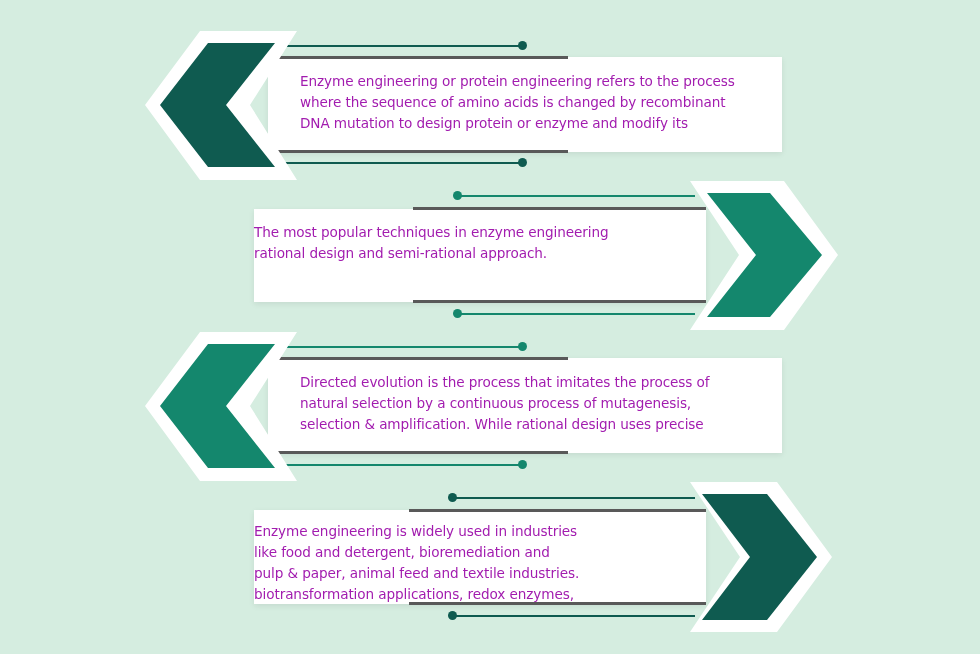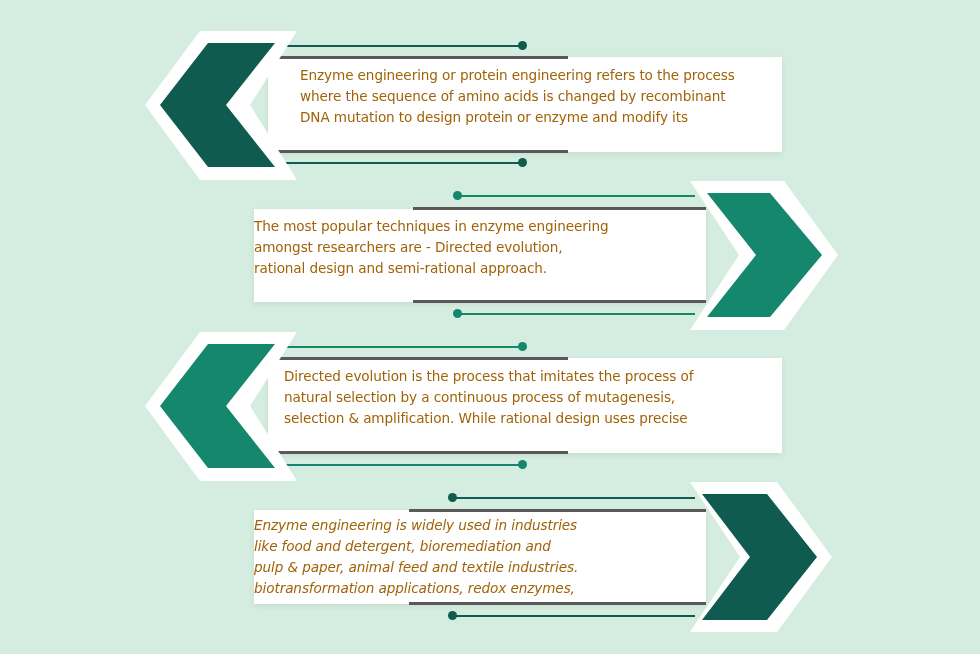--- a/index.html
+++ b/index.html
@@ -6,23 +6,24 @@
     body {
       width: 980px; height: 654px; position: relative; overflow: hidden;
       background: #d5ede0;
       font-family: "DejaVu Sans", sans-serif;
     }
     .box {
       position: absolute; background: #ffffff;
       box-shadow: 0 2px 6px rgba(0,0,0,0.08);
     }
     .text {
-      position: absolute; color: #a16207;
+      position: absolute; color: #a21caf;
       font-size: 13.6px; line-height: 21px; letter-spacing: -0.1px;
       white-space: nowrap;
+      margin-top: 6px;
     }
     .text.right { text-align: left; }
     .text.left { text-align: left; }
     .gray-line { position: absolute; height: 3px; background: #595959; }
     .teal-line { position: absolute; height: 2px; }
     .dot { position: absolute; width: 9px; height: 9px; border-radius: 50%; }
     svg.chev { position: absolute; overflow: visible; }
   </style>
 </head>
 <body>
@@ -53,55 +54,54 @@
   <div class="gray-line" style="left:413px; top:207px; width:293px;"></div>
   <div class="gray-line" style="left:413px; top:300px; width:293px;"></div>
   <div class="teal-line" style="left:458px; top:313px; width:237px; background:#14876d;"></div>
   <div class="dot" style="left:453px; top:309px; background:#14876d;"></div>
   <svg class="chev" style="left:0; top:0;" width="980" height="654">
     <polygon points="690,181 784,181 838,255 784,330 690,330 739,255" fill="#ffffff"></polygon>
     <polygon points="707,193 770,193 822,255 770,317 707,317 756,255" fill="#14876d"></polygon>
   </svg>
   <div class="text right" style="left:254px; top:216px; width:433px;">
     <div>The most popular techniques in enzyme engineering</div>
-    <div>amongst researchers are - Directed evolution,</div>
     <div>rational design and semi-rational approach.</div>
   </div>
 </div>
 
 <div>
   <div class="teal-line" style="left:285px; top:346px; width:238px; background:#14876d;"></div>
   <div class="dot" style="left:518px; top:342px; background:#14876d;"></div>
   <div class="box" style="left:268px; top:358px; width:514px; height:95px;"></div>
   <div class="gray-line" style="left:277px; top:357px; width:291px;"></div>
   <div class="gray-line" style="left:277px; top:451px; width:291px;"></div>
   <div class="teal-line" style="left:285px; top:464px; width:238px; background:#14876d;"></div>
   <div class="dot" style="left:518px; top:460px; background:#14876d;"></div>
   <svg class="chev" style="left:0; top:0;" width="980" height="654">
     <polygon points="200,332 297,332 250,406 297,481 200,481 145,406" fill="#ffffff"></polygon>
     <polygon points="208,344 275,344 226,406 275,468 208,468 160,406" fill="#14876d"></polygon>
   </svg>
-  <div class="text left" style="left:284px; top:366px;">
+  <div class="text left" style="left:300px; top:366px;">
     <div>Directed evolution is the process that imitates the process of</div>
     <div>natural selection by a continuous process of mutagenesis,</div>
     <div>selection &amp; amplification. While rational design uses precise</div>
   </div>
 </div>
 
 <div>
   <div class="teal-line" style="left:453px; top:497px; width:242px; background:#0f5b50;"></div>
   <div class="dot" style="left:448px; top:493px; background:#0f5b50;"></div>
   <div class="box" style="left:254px; top:510px; width:452px; height:94px;"></div>
   <div class="gray-line" style="left:409px; top:509px; width:297px;"></div>
   <div class="gray-line" style="left:409px; top:602px; width:297px;"></div>
   <div class="teal-line" style="left:453px; top:615px; width:242px; background:#0f5b50;"></div>
   <div class="dot" style="left:448px; top:611px; background:#0f5b50;"></div>
   <svg class="chev" style="left:0; top:0;" width="980" height="654">
     <polygon points="690,482 777,482 832,557 777,632 690,632 740,557" fill="#ffffff"></polygon>
     <polygon points="702,494 767,494 817,557 767,620 702,620 750,557" fill="#0f5b50"></polygon>
   </svg>
-  <div class="text right" style="left:254px; top:515px; width:433px;font-style:italic;">
+  <div class="text right" style="left:254px; top:515px; width:433px;">
     <div>Enzyme engineering is widely used in industries</div>
     <div>like food and detergent, bioremediation and</div>
     <div>pulp &amp; paper, animal feed and textile industries.</div>
     <div>biotransformation applications, redox enzymes,</div>
   </div>
 </div>
 
 </body></html>

